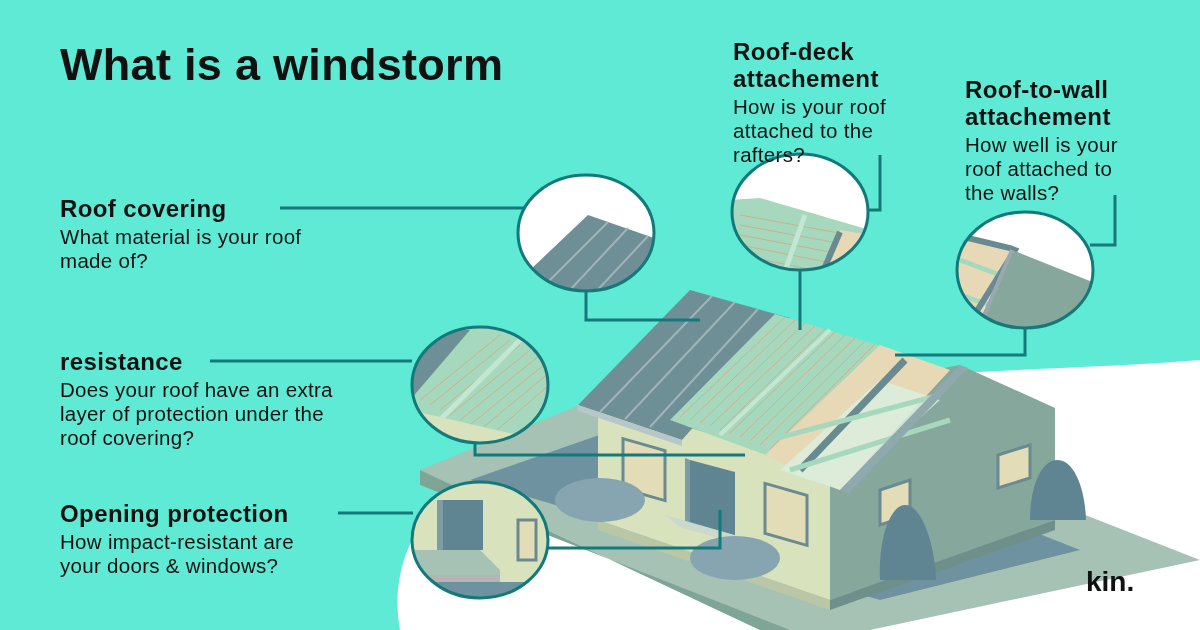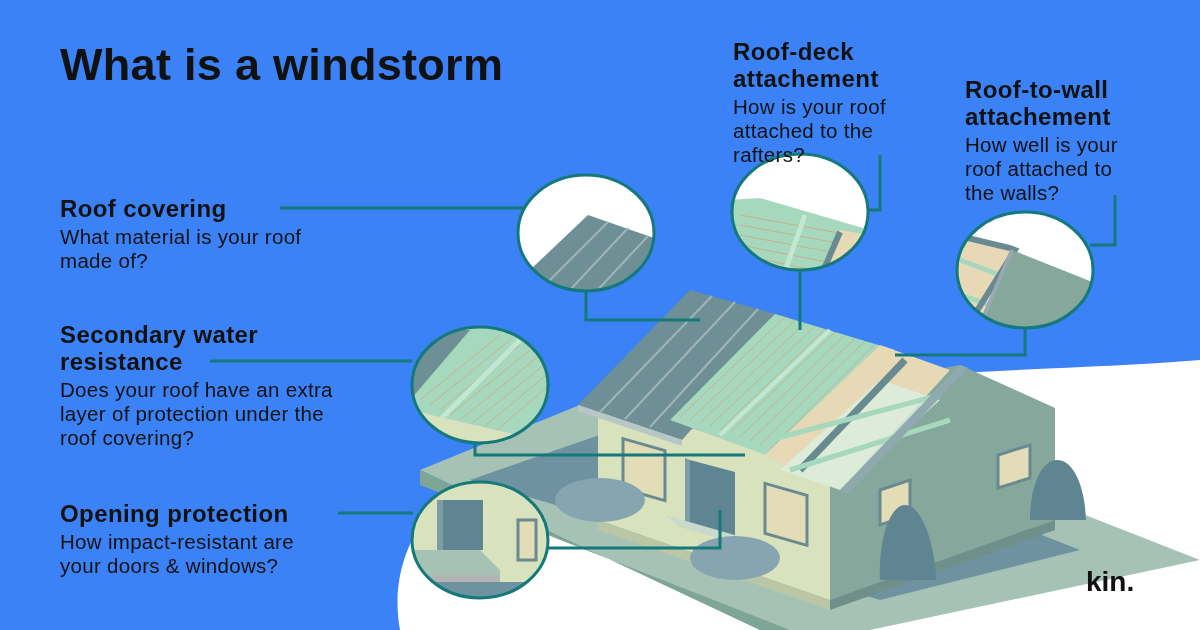--- a/index.html
+++ b/index.html
@@ -1,17 +1,17 @@
 <!DOCTYPE html>
 <html><head>
 <meta charset="utf-8">
 <style>
   * { margin: 0; padding: 0; box-sizing: border-box; }
   body { width: 1200px; height: 630px; overflow: hidden; background: #f9e9bd; }
-  .canvas { position: relative; width: 1200px; height: 630px; background: #3b82f6; overflow: hidden; font-family: "Liberation Sans", "DejaVu Sans", sans-serif; color: #111; }
+  .canvas { position: relative; width: 1200px; height: 630px; background: #5eead4; overflow: hidden; font-family: "Liberation Sans", "DejaVu Sans", sans-serif; color: #111; }
   svg.art { position: absolute; left: 0; top: 0; }
   .title { position: absolute; left: 60px; top: 40px; font-size: 45px; line-height: 50px; font-weight: 700; letter-spacing: 0.3px; }
   .callout { position: absolute; }
   .callout .head { font-weight: 700; font-size: 24px; line-height: 27px; letter-spacing: 0.4px; }
   .callout .desc { font-size: 20.5px; line-height: 24px; margin-top: 3px; letter-spacing: 0.3px; }
   .logo { position: absolute; left: 1086px; top: 566px; font-size: 28px; font-weight: 700; letter-spacing: 0px; }
 </style>
 </head>
 <body>
 
@@ -198,21 +198,21 @@
   <div class="callout" style="left:60px; top:195px;">
     <div class="head"><span>Roof covering</span></div>
     <div class="desc">
       <span>What material is your roof</span><br>
       <span>made of?</span>
     </div>
   </div>
 
   <div class="callout" style="left:60px; top:321px;">
     <div class="head">
-      <span>Secondary water</span><br>
+      <br>
       <span>resistance</span>
     </div>
     <div class="desc">
       <span>Does your roof have an extra</span><br>
       <span>layer of protection under the</span><br>
       <span>roof covering?</span>
     </div>
   </div>
 
   <div class="callout" style="left:60px; top:500px;">

